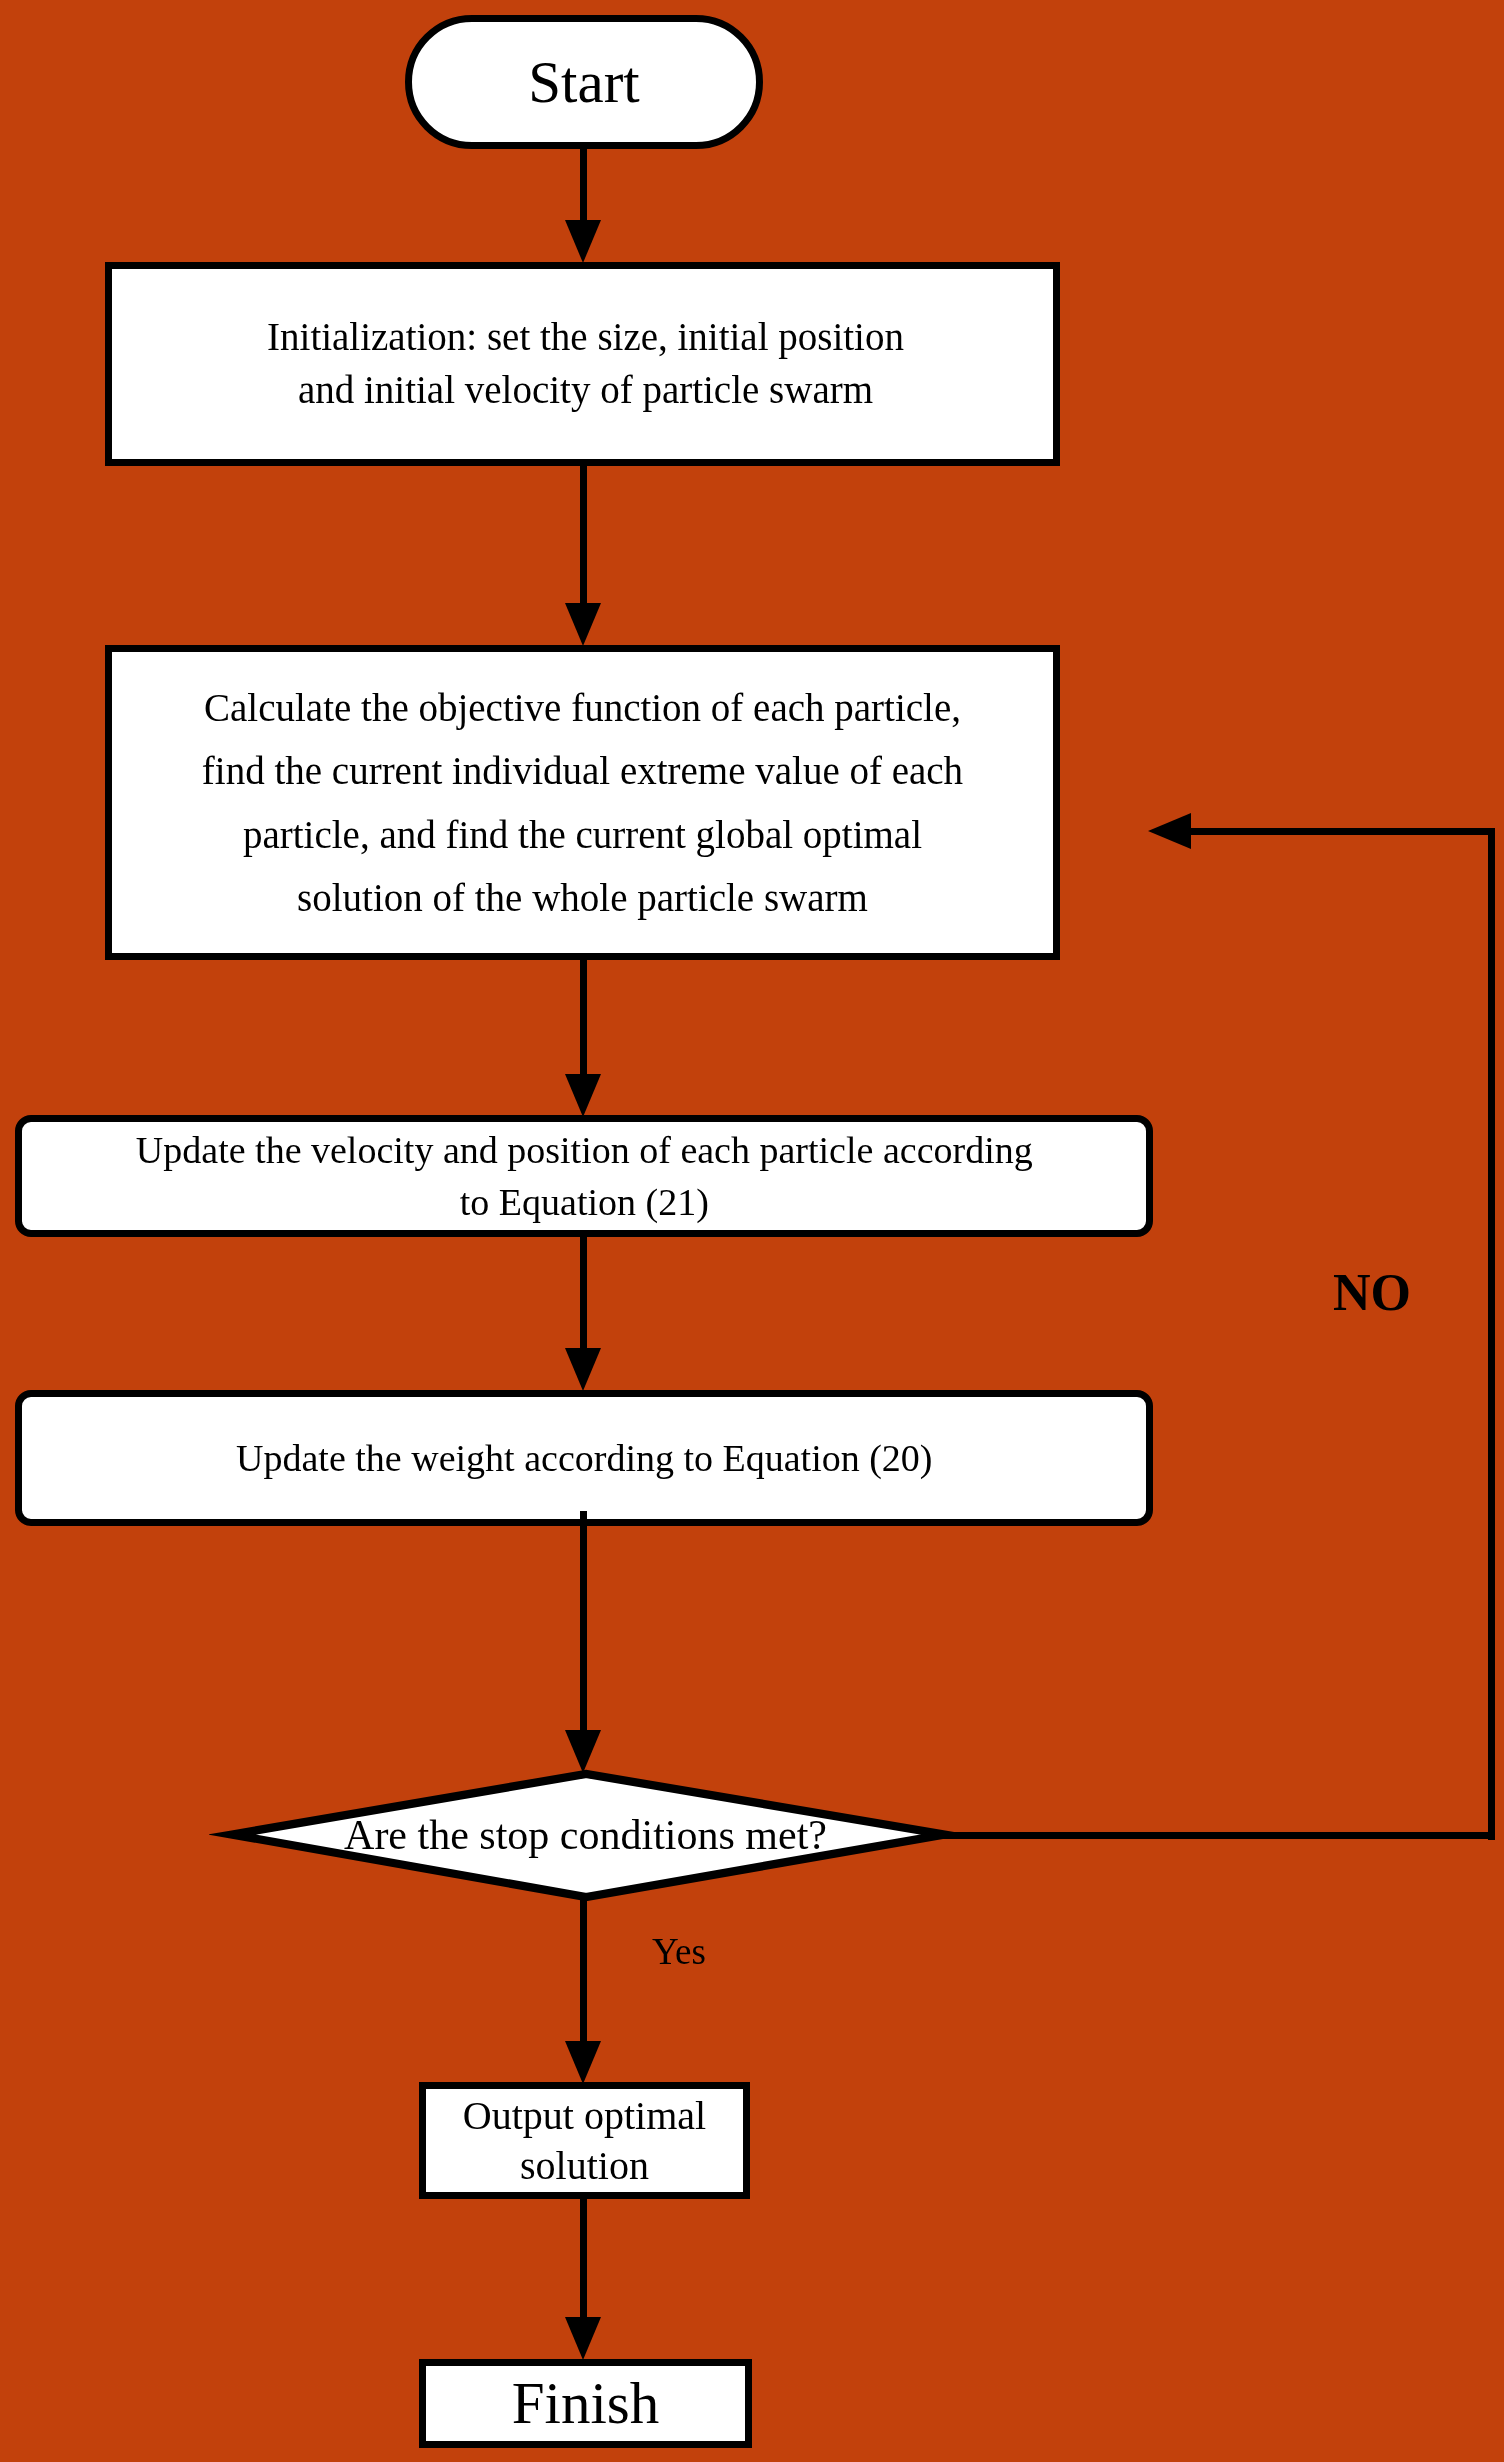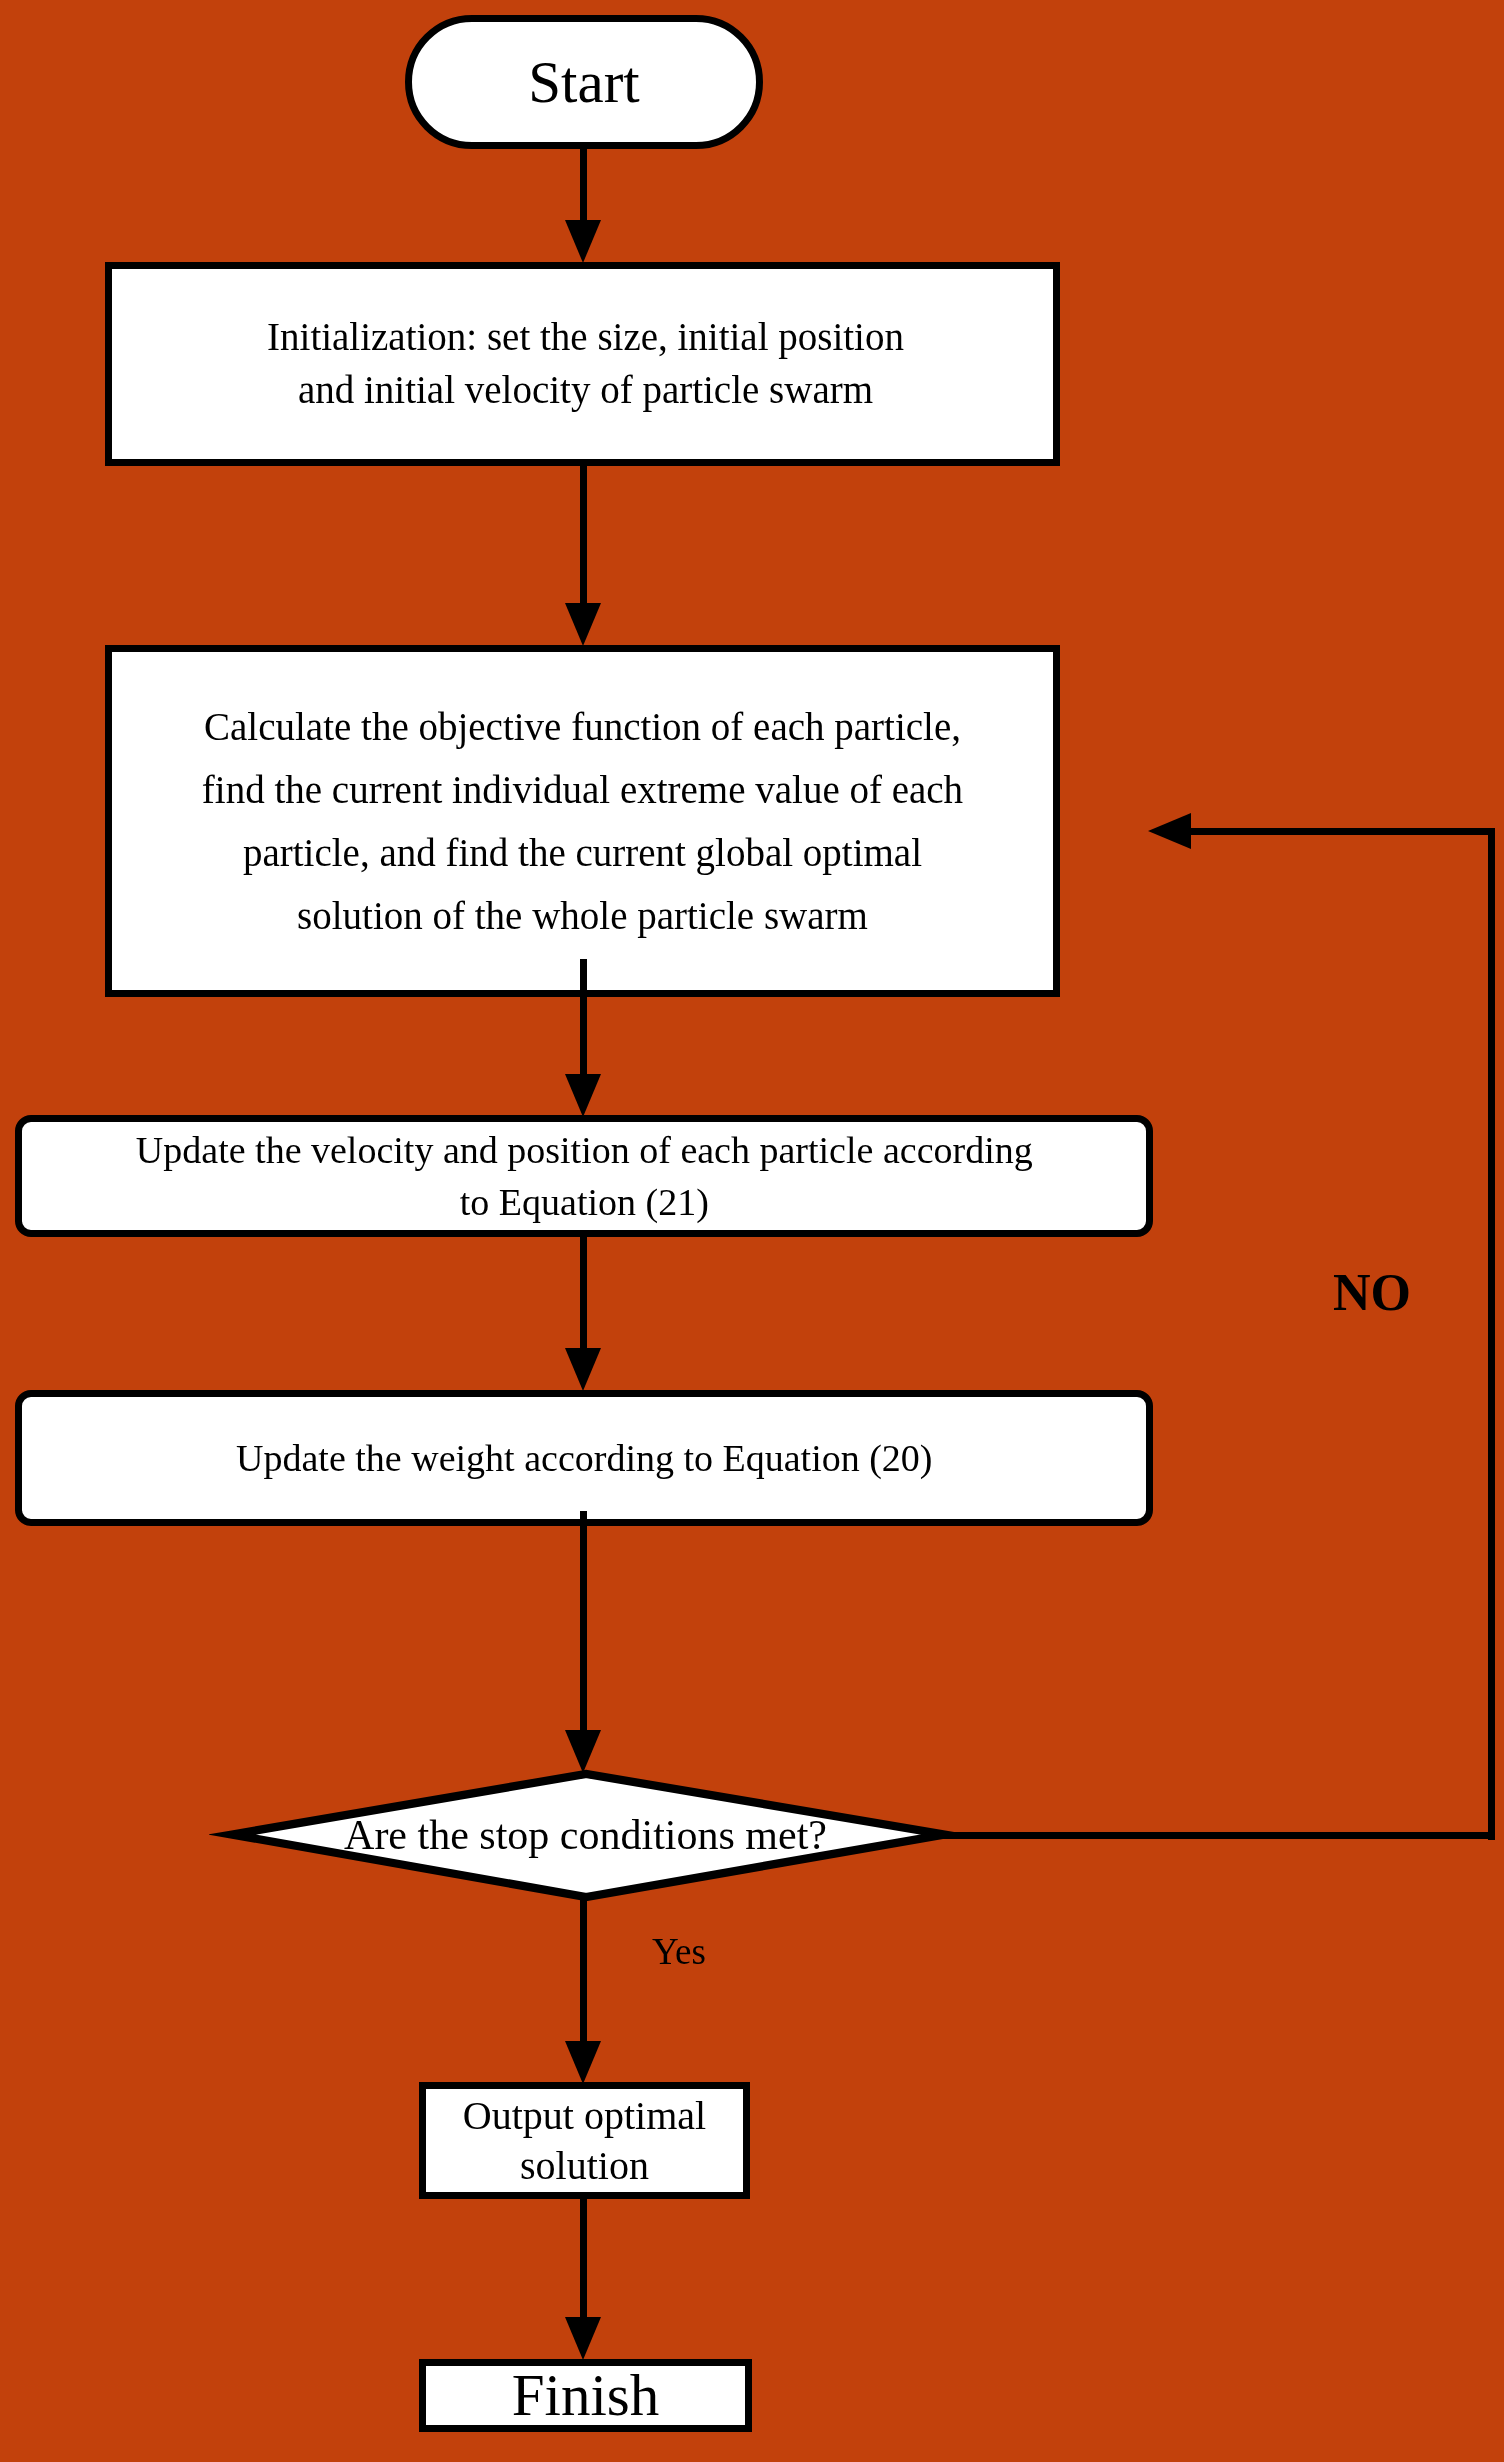--- a/index.html
+++ b/index.html
@@ -102,21 +102,21 @@
   <div class="arrow-down" style="left:565px; top:220px;"></div>
 
   <div class="node t-body" style="left:105px; top:262px; width:955px; height:204px;padding-left:6px;">
     <span class="label">Initialization: set the size, initial position
 and initial velocity of particle swarm</span>
   </div>
 
   <div class="vline" style="left:580px; top:465px; height:143px;"></div>
   <div class="arrow-down" style="left:565px; top:603px;"></div>
 
-  <div class="node t-body2" style="left:105px; top:645px; width:955px; height:352px;">
+  <div class="node t-body2" style="left:105px; top:645px; width:955px; height:315px;">
     <span class="label">Calculate the objective function of each particle,
 find the current individual extreme value of each
 particle, and find the current global optimal
 solution of the whole particle swarm</span>
   </div>
 
   <div class="vline" style="left:580px; top:959px; height:120px;"></div>
   <div class="arrow-down" style="left:565px; top:1074px;"></div>
 
   <div class="node t-body3" style="left:15.3px; top:1115px; width:1138px; height:122px;">
@@ -144,21 +144,21 @@
   <div class="floating-label yes-label" style="left:652px; top:1930px;">Yes</div>
 
   <div class="node t-out" style="left:419px; top:2082px; width:331px; height:117px;">
     <span class="label">Output optimal
 solution</span>
   </div>
 
   <div class="vline" style="left:580px; top:2198px; height:123px;"></div>
   <div class="arrow-down" style="left:565px; top:2317px;"></div>
 
-  <div class="node t-big" style="left:419px; top:2359px; width:333px; height:73px;">
+  <div class="node t-big" style="left:419px; top:2359px; width:333px; height:89px;">
     <span class="label">Finish</span>
   </div>
 
   <div class="hline" style="left:943px; top:1832px; width:552px;"></div>
   <div class="vline" style="left:1488px; top:828px; height:1012px;"></div>
   <div class="hline" style="left:1187px; top:828px; width:308px;"></div>
   <div class="arrow-left" style="left:1148px; top:813px;"></div>
   <div class="floating-label no-label" style="left:1333px; top:1263px;">NO</div>
 
 </div>

